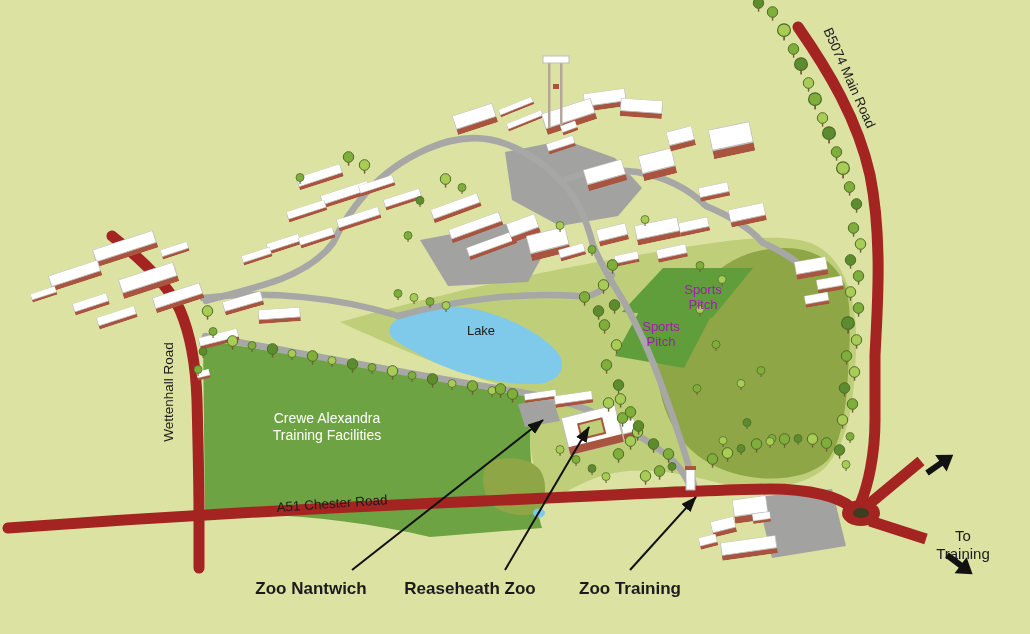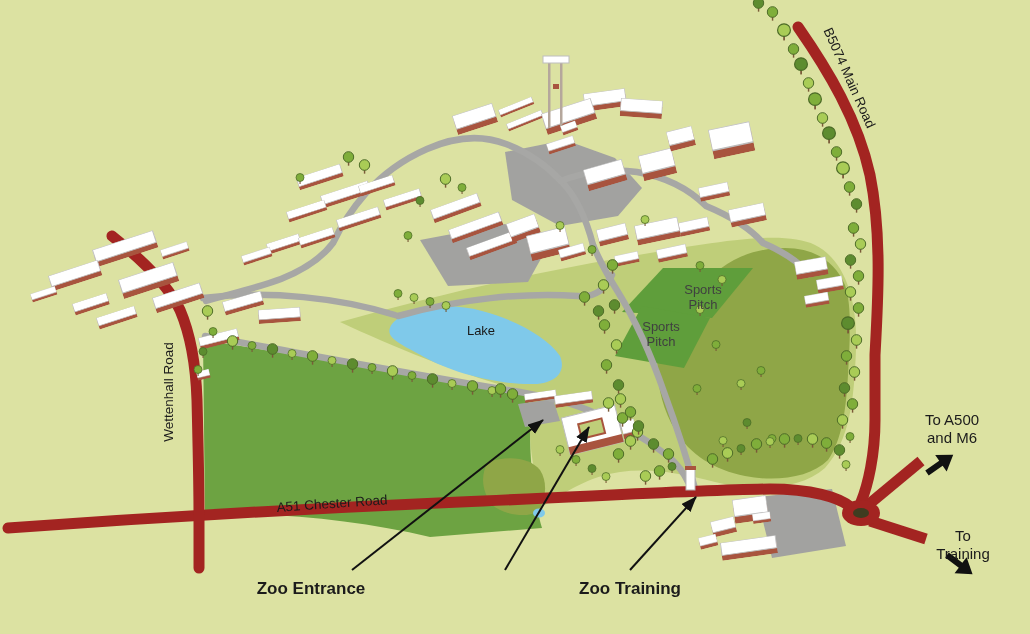--- a/index.html
+++ b/index.html
@@ -7,21 +7,21 @@
          font-family:"Liberation Sans",sans-serif;}
   .stage svg{position:absolute;left:0;top:0;}
   .lbl{position:absolute;transform:translate(-50%,-50%);white-space:pre-line;color:#1b1b1b;
        line-height:1.18;text-align:center;pointer-events:none;}
   .r66{transform:translate(-50%,-50%) rotate(66deg);}
   .rm90{transform:translate(-50%,-50%) rotate(-90deg);}
   .rm4{transform:translate(-50%,-50%) rotate(-4deg);}
   .road{font-size:13.5px;}
   .dark13{font-size:13px;}
   .white14{color:#fff;font-size:14px;}
-  .white13{color:#404040;font-size:13px;}
+  .white13{color:#a21caf;font-size:13px;}
   .dir{font-size:15px;}
   .callout{font-size:17px;font-weight:700;}
   .t1{color:#7fae3a}.t2{color:#a9cc56}.t3{color:#5d8c2f}
 </style>
 </head>
 <body>
 
 <div class="stage">
 <svg width="1030" height="634" viewBox="0 0 1030 634">
   <defs>
@@ -282,21 +282,23 @@
   </g>
 
   <use href="#barw" transform="translate(927,463) rotate(-35 0 10)"></use>
   <use href="#barw" transform="translate(947,545) rotate(37 0 10)"></use>
 </svg>
 
 <div class="lbl road r66" style="left:849px;top:78px">B5074 Main Road</div>
 <div class="lbl road rm90" style="left:169px;top:392px">Wettenhall Road</div>
 <div class="lbl road rm4" style="left:332px;top:504px">A51 Chester Road</div>
 <div class="lbl dark13" style="left:481px;top:331px">Lake</div>
+<div class="lbl white14" style="left:327px;top:427px">Crewe Alexandra
+Training Facilities</div>
 <div class="lbl white13" style="left:703px;top:297px">Sports
 Pitch</div>
 <div class="lbl white13" style="left:661px;top:334px">Sports
 Pitch</div>
-<div class="lbl dir" style="left:952px;top:429px">To A500 and M6</div>
 <div class="lbl dir" style="left:963px;top:545px">To Training</div>
-<div class="lbl callout" style="left:311px;top:589px">Zoo Entrance</div>
+<div class="lbl callout" style="left:311px;top:589px">Zoo Nantwich</div>
+<div class="lbl callout" style="left:470px;top:589px">Reaseheath Zoo</div>
 <div class="lbl callout" style="left:630px;top:589px">Zoo Training</div>
 </div>
 
 </body></html>

